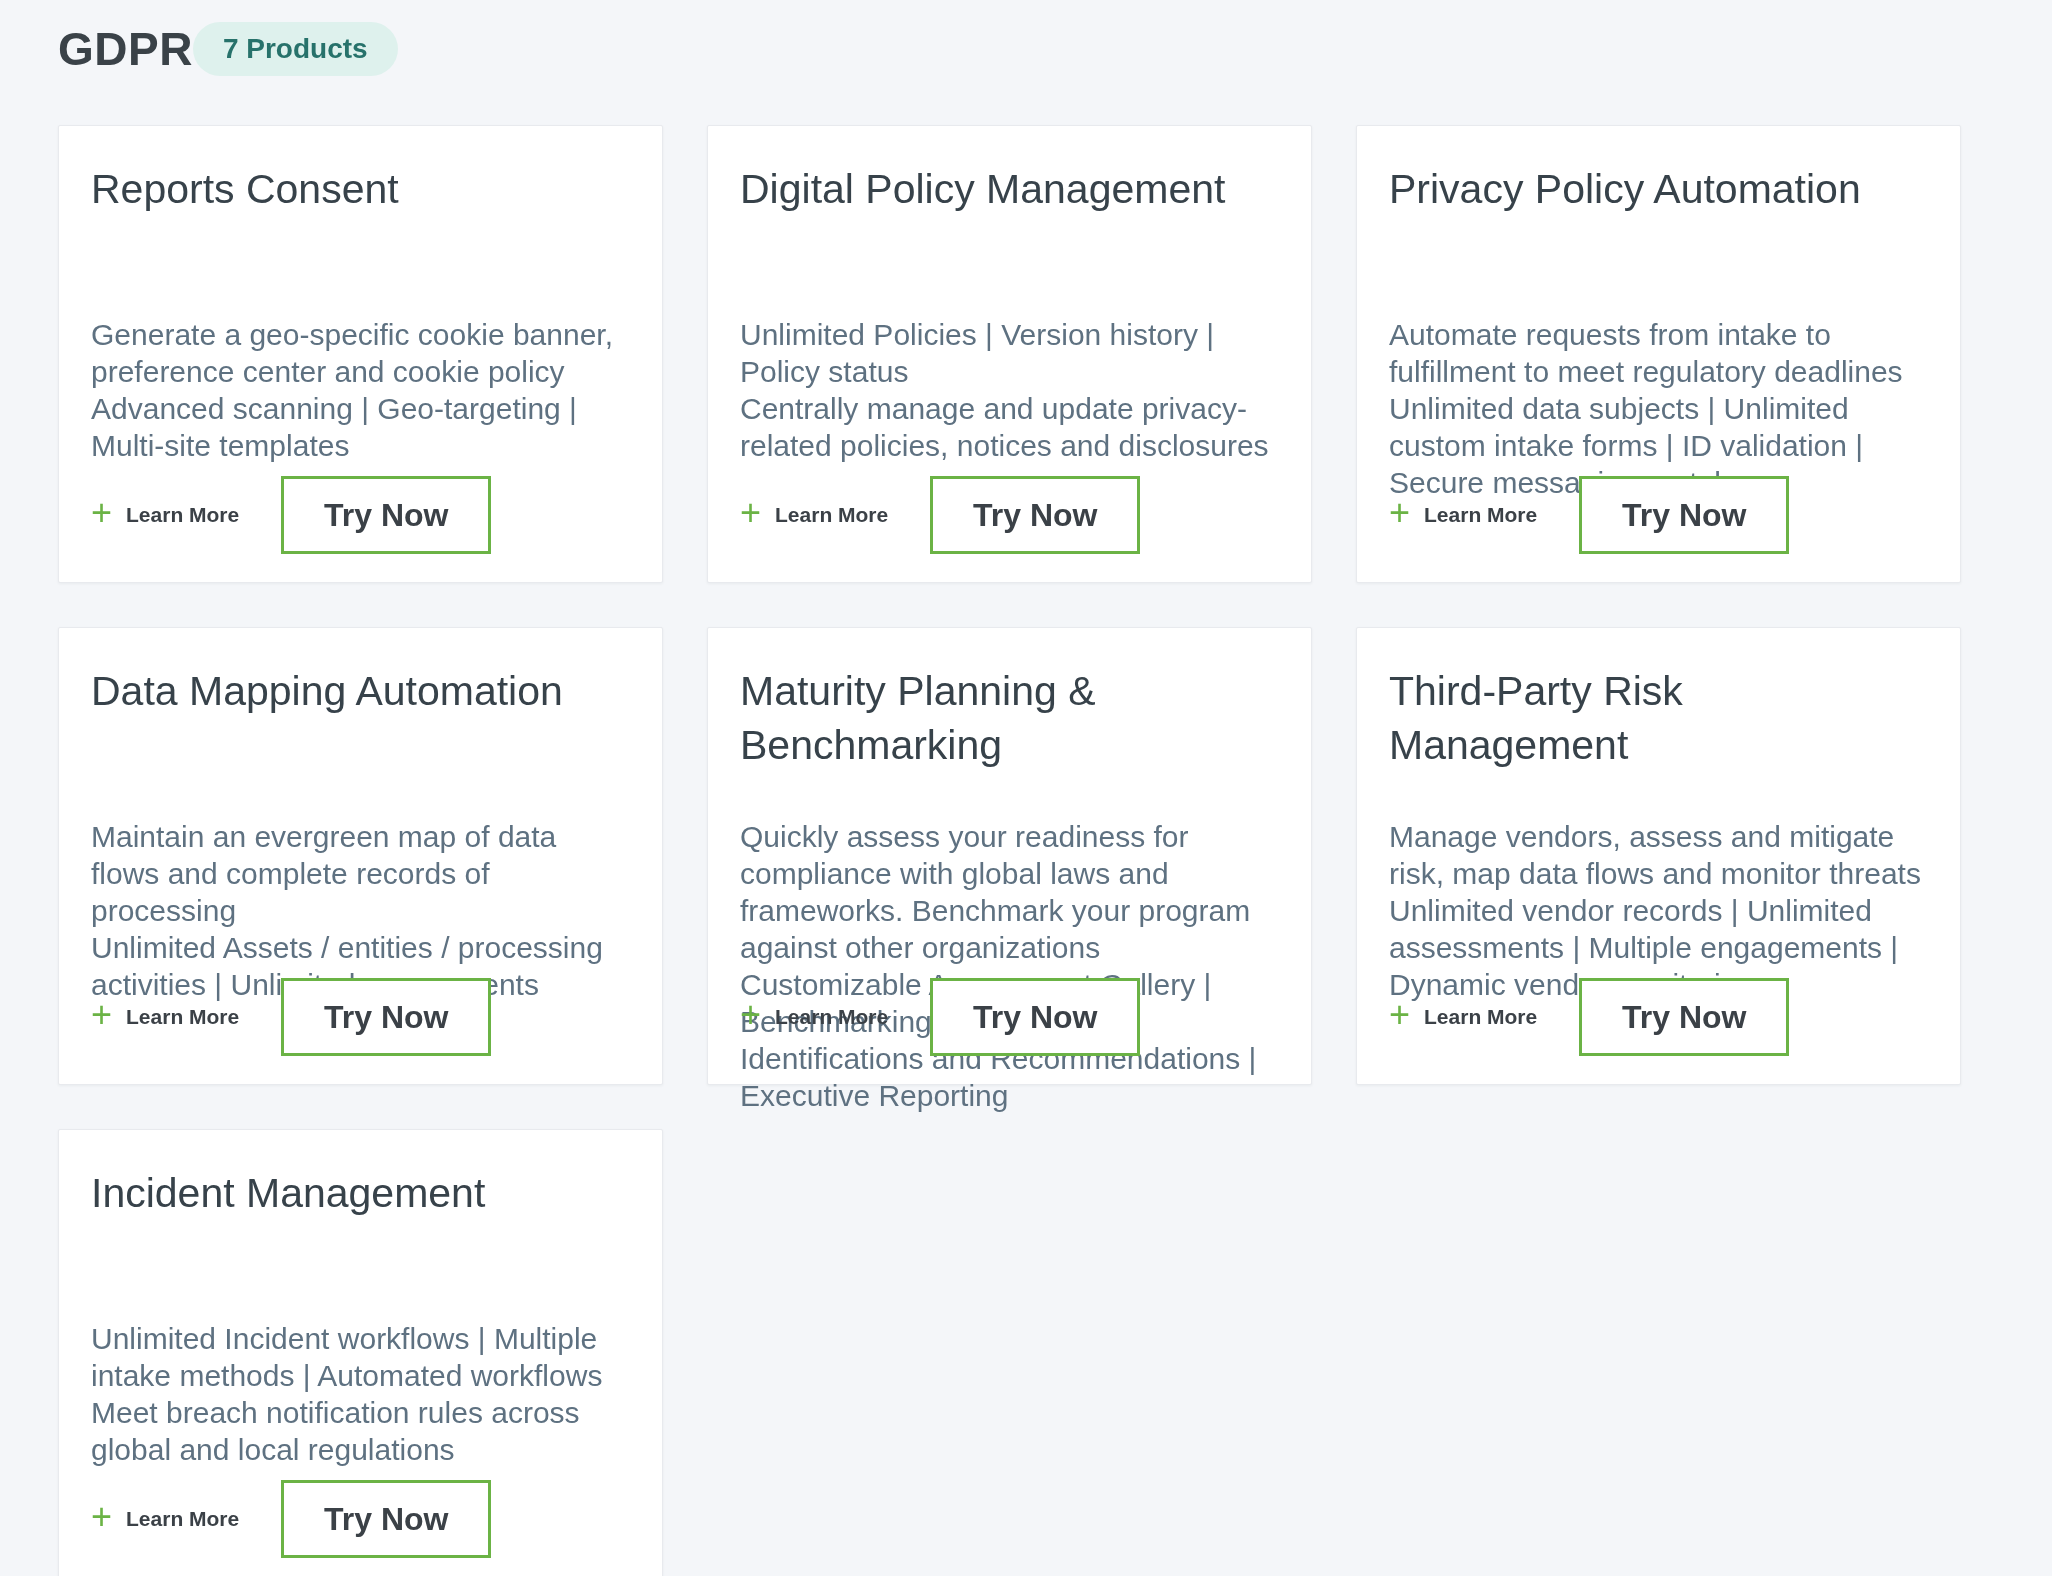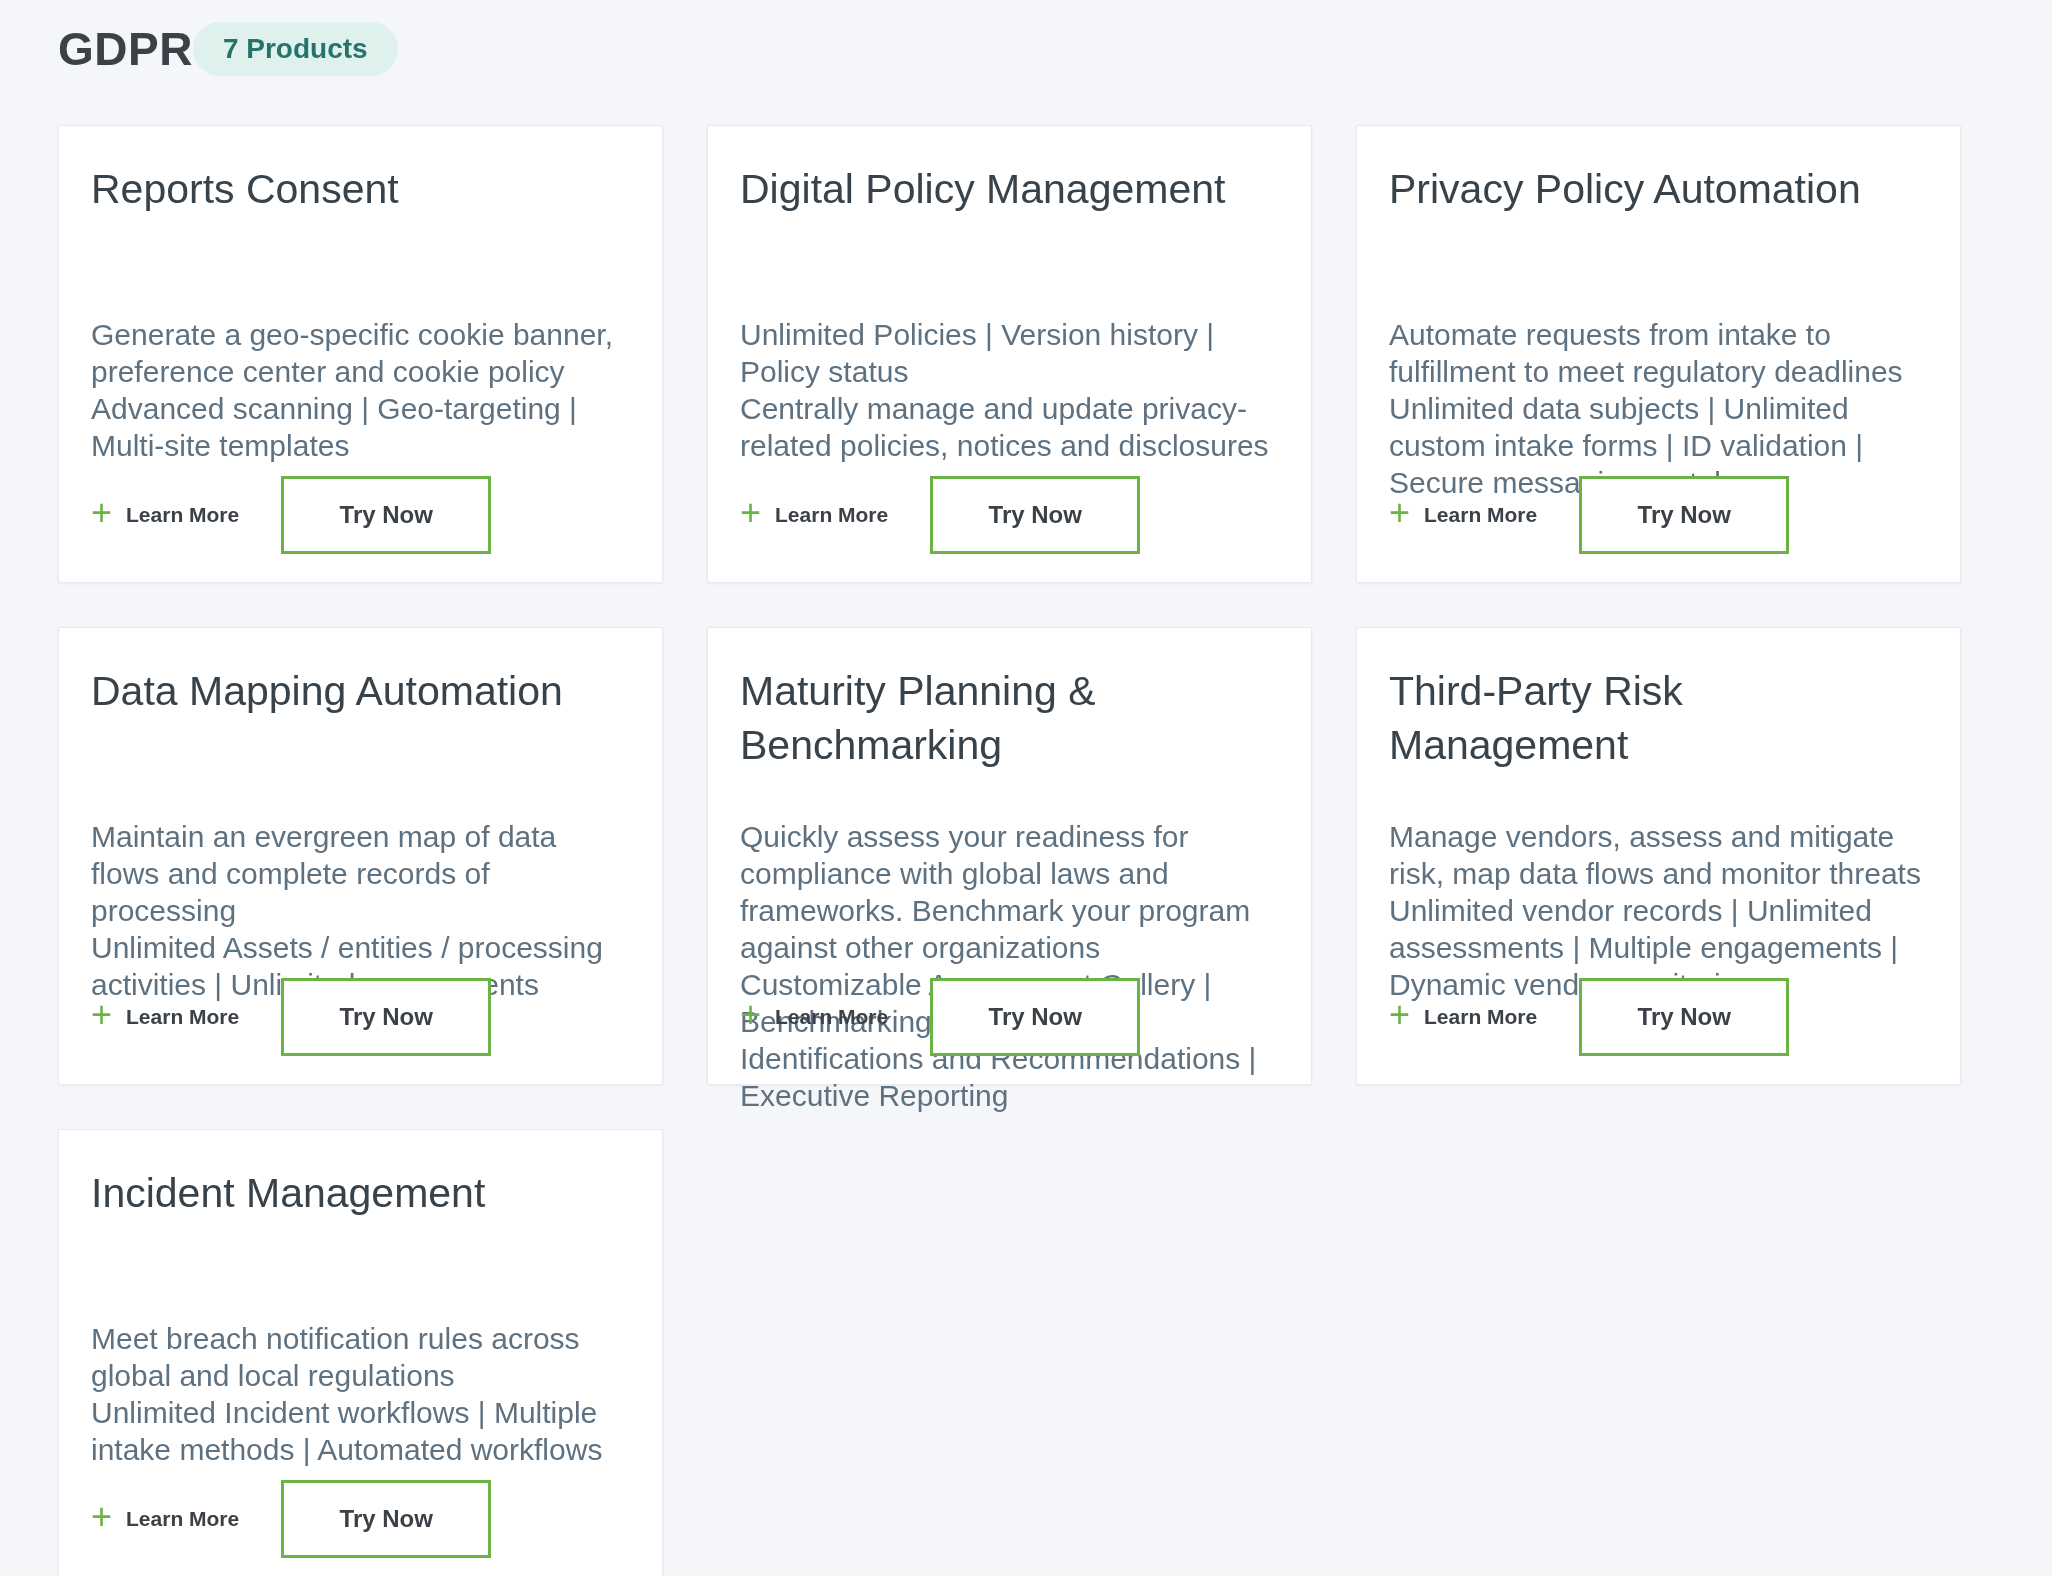--- a/index.html
+++ b/index.html
@@ -101,21 +101,21 @@
     color:var(--dark);
   }
   .try-now{
     margin-left:42px;
     width:210px;
     height:78px;
     background:#ffffff;
     border:3px solid var(--green);
     border-radius:0;
     font-family:inherit;
-    font-size:24px;
+    font-size:32px;
     font-weight:700;
     color:var(--dark);
     cursor:pointer;
   }
 </style>
 </head>
 <body>
 
 <header class="page-header">
   <h1 class="page-title">GDPR</h1>
@@ -209,22 +209,22 @@
         <span class="plus">+</span>
         <span class="lm-label">Learn More</span>
       </a>
       <button class="try-now">Try Now</button>
     </div>
   </article>
 
   <article class="card">
     <h2 class="card-title">Incident Management</h2>
     <p class="card-desc">
+      <span class="desc-line">Unlimited Incident workflows | Multiple intake methods | Automated workflows</span>
       <span class="desc-line">Meet breach notification rules across global and local regulations</span>
-      <span class="desc-line">Unlimited Incident workflows | Multiple intake methods | Automated workflows</span>
     </p>
     <div class="card-footer">
       <a class="learn-more">
         <span class="plus">+</span>
         <span class="lm-label">Learn More</span>
       </a>
       <button class="try-now">Try Now</button>
     </div>
   </article>
 </main>

